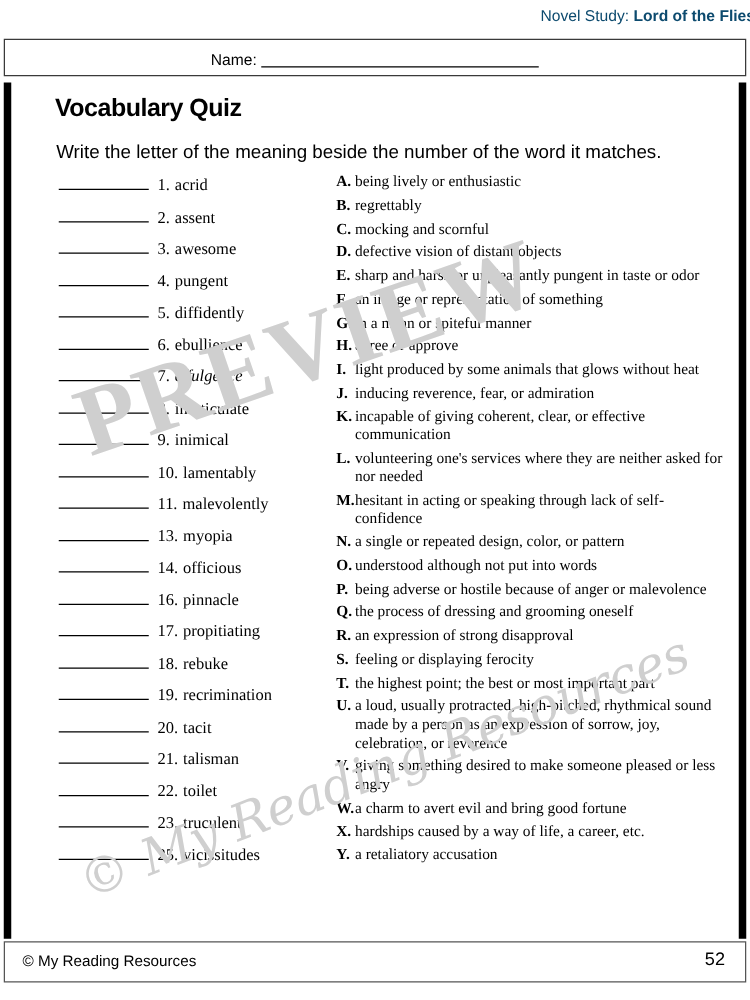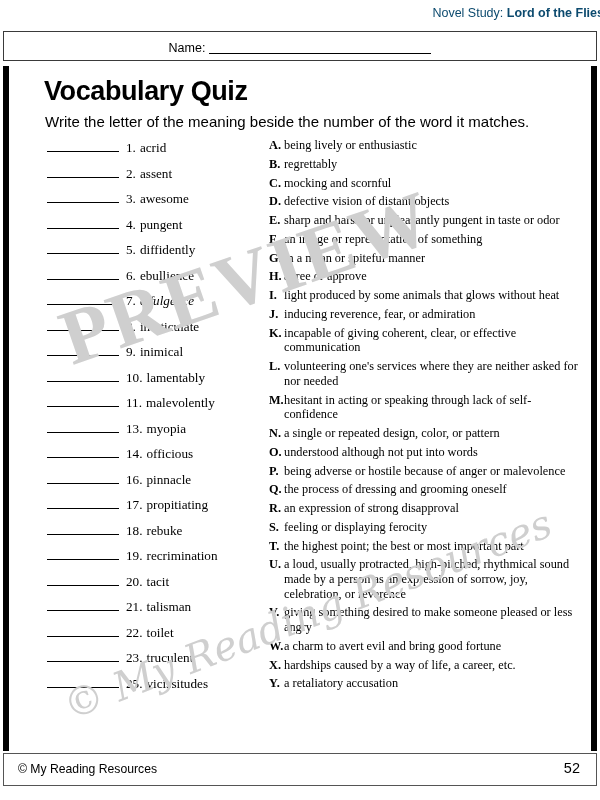--- a/index.html
+++ b/index.html
@@ -67,21 +67,21 @@
     box-sizing: border-box;
     border-left: 6px solid #000;
     border-right: 6px solid #000;
     background: #fff;
   }
 
   .title {
     position: absolute;
     top: 10px;
     left: 35px;
-    font-size: 27px;
+    font-size: 20px;
     font-weight: bold;
     letter-spacing: -0.4px;
     color: #000;
   }
   .subtitle {
     position: absolute;
     top: 47px;
     left: 36px;
     font-size: 15px;
     color: #000;

